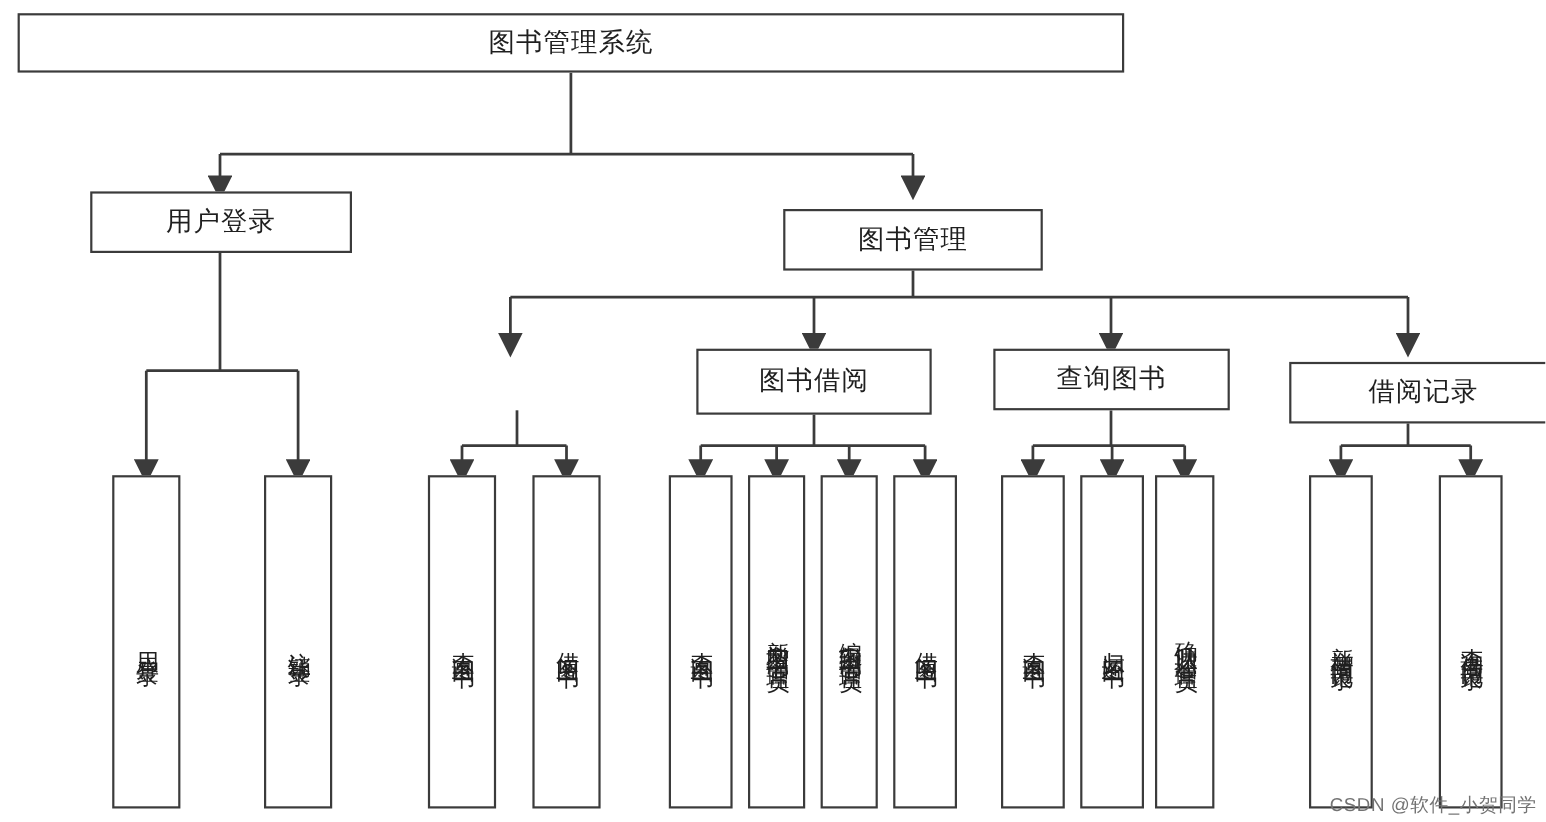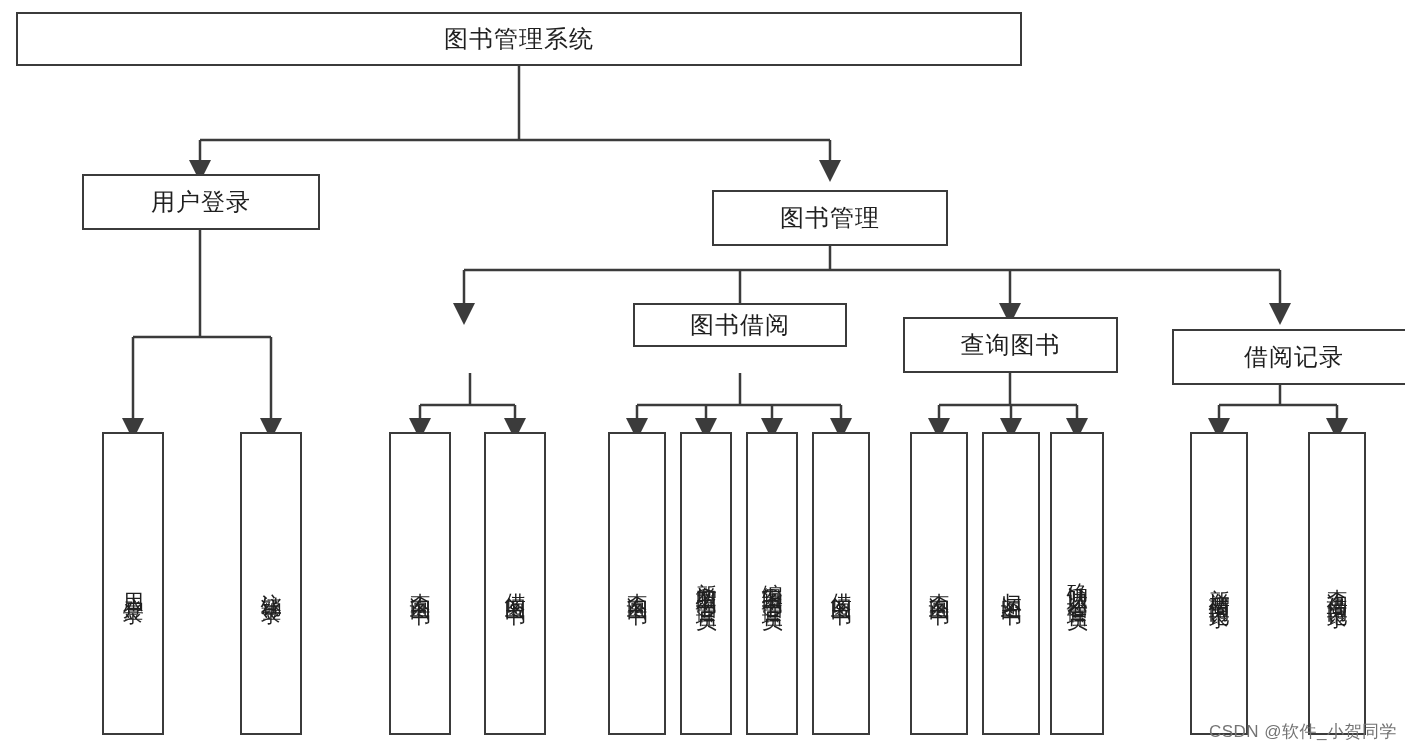--- a/index.html
+++ b/index.html
@@ -126,21 +126,21 @@
     <span class="lbl">图书管理系统</span>
   </div>
 
   <div class="node horiz" id="l2-0" style="left: 82px; top: 174px; width: 238px; height: 56px;">
     <span class="lbl">用户登录</span>
   </div>
   <div class="node horiz" id="l2-1" style="left: 712px; top: 174px; width: 236px; height: 56px; margin-top: 16px;">
     <span class="lbl">图书管理</span>
   </div>
 
-  <div class="node horiz" id="l3-1" style="left: 633px; top: 303px; width: 214px; height: 44px;">
+  <div class="node horiz" id="l3-1" style="left: 633px; top: 317px; width: 214px; height: 60px;">
     <span class="lbl">图书借阅</span>
   </div>
   <div class="node horiz" id="l3-2" style="left: 903px; top: 317px; width: 215px; height: 56px;">
     <span class="lbl">查询图书</span>
   </div>
   <div class="node horiz" id="l3-3" style="left: 1172px; top: 329px; width: 244px; height: 56px;">
     <span class="lbl">借阅记录</span>
   </div>
 
   <div class="node vert" id="lf-0" style="left: 102px; top: 432px; width: 62px; height: 303px;">

